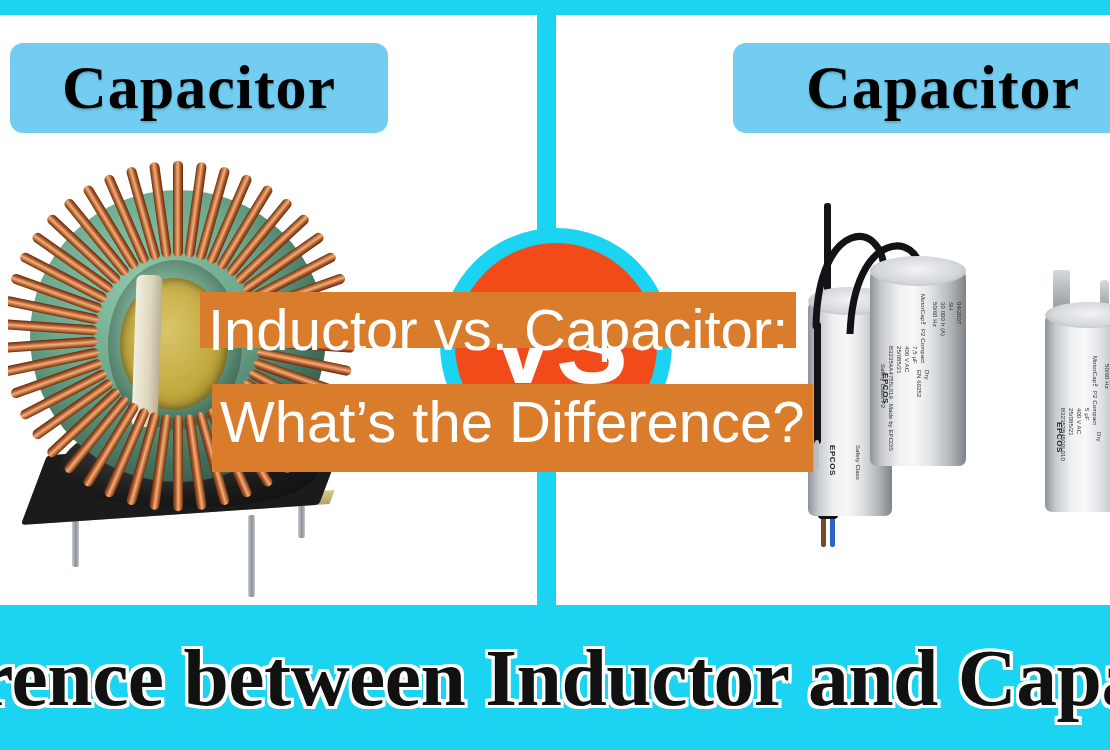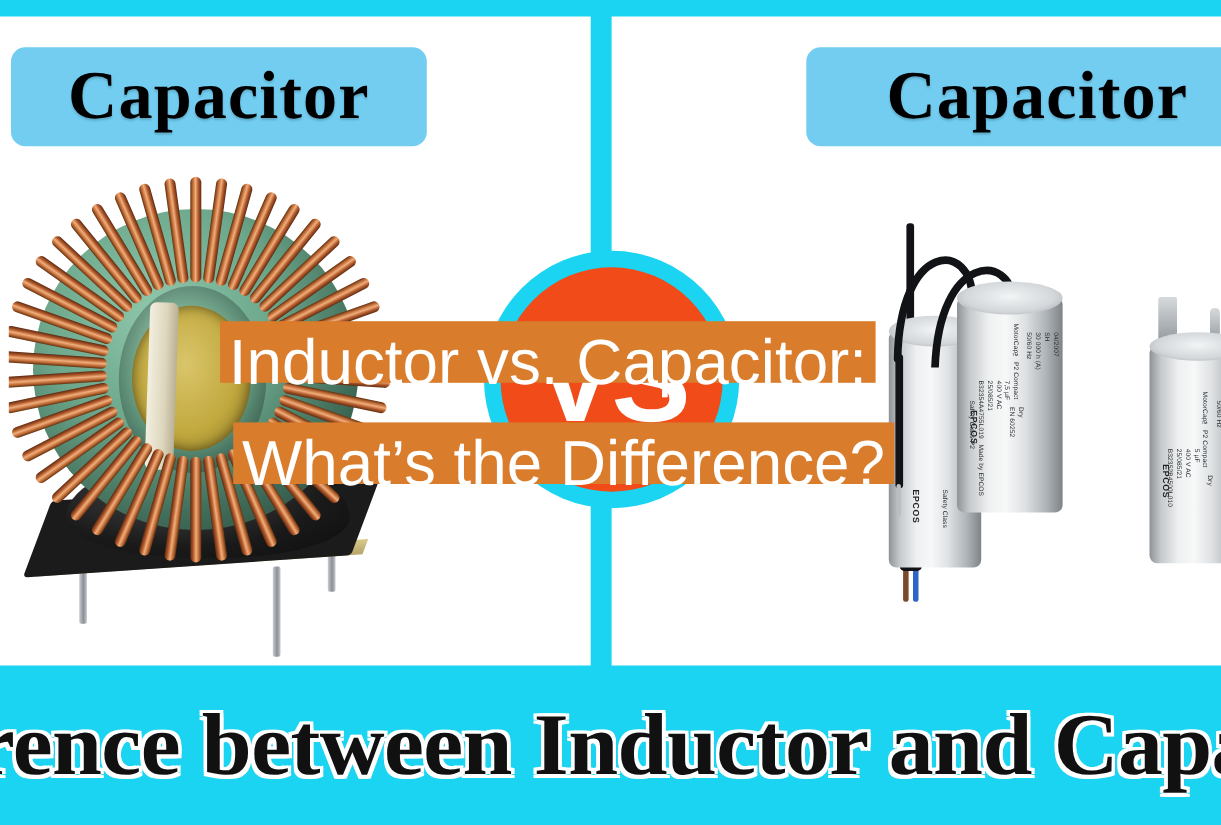--- a/index.html
+++ b/index.html
@@ -182,21 +182,21 @@
     background:var(--orange-banner);
     color:#ffffff;
     font-family:"Liberation Sans", sans-serif;
     font-weight:400;
     font-size:58px;
     line-height:76px;
     white-space:nowrap;
     padding:0 8px;
   }
   .banner-1 { left:200px; top:292px; height:56px; }
-  .banner-2 { left:212px; top:384px; height:56px; }
+  .banner-2 { left:212px; top:384px; height:88px; }
 
   
   .bottom-title {
     position:absolute; left:0; bottom:0; width:1110px; height:145px;
     display:flex; align-items:center; justify-content:center;
     font-family:"Liberation Serif", serif;
     font-weight:bold;
     font-size:80px;
     line-height:96px;
     color:#111111;

